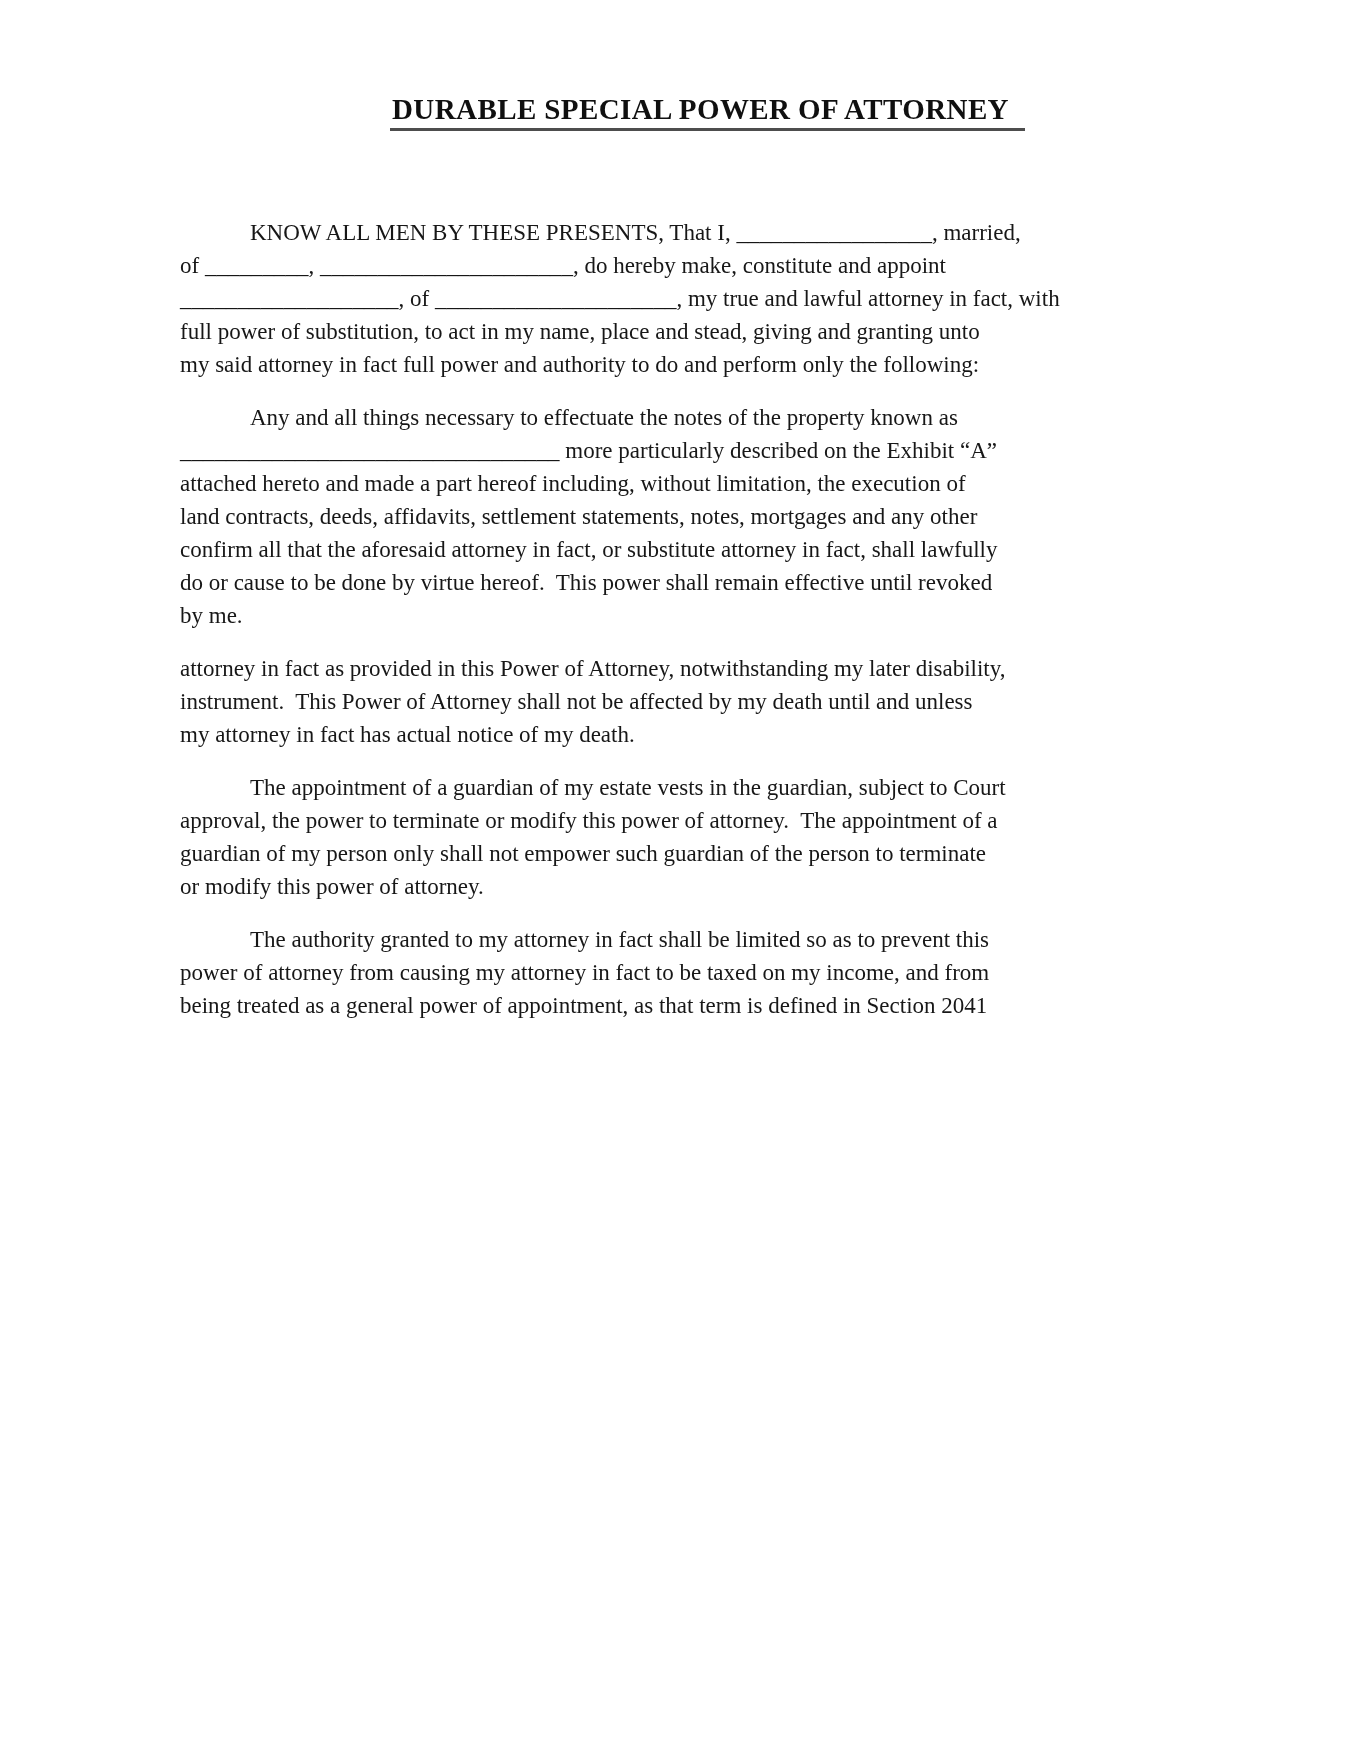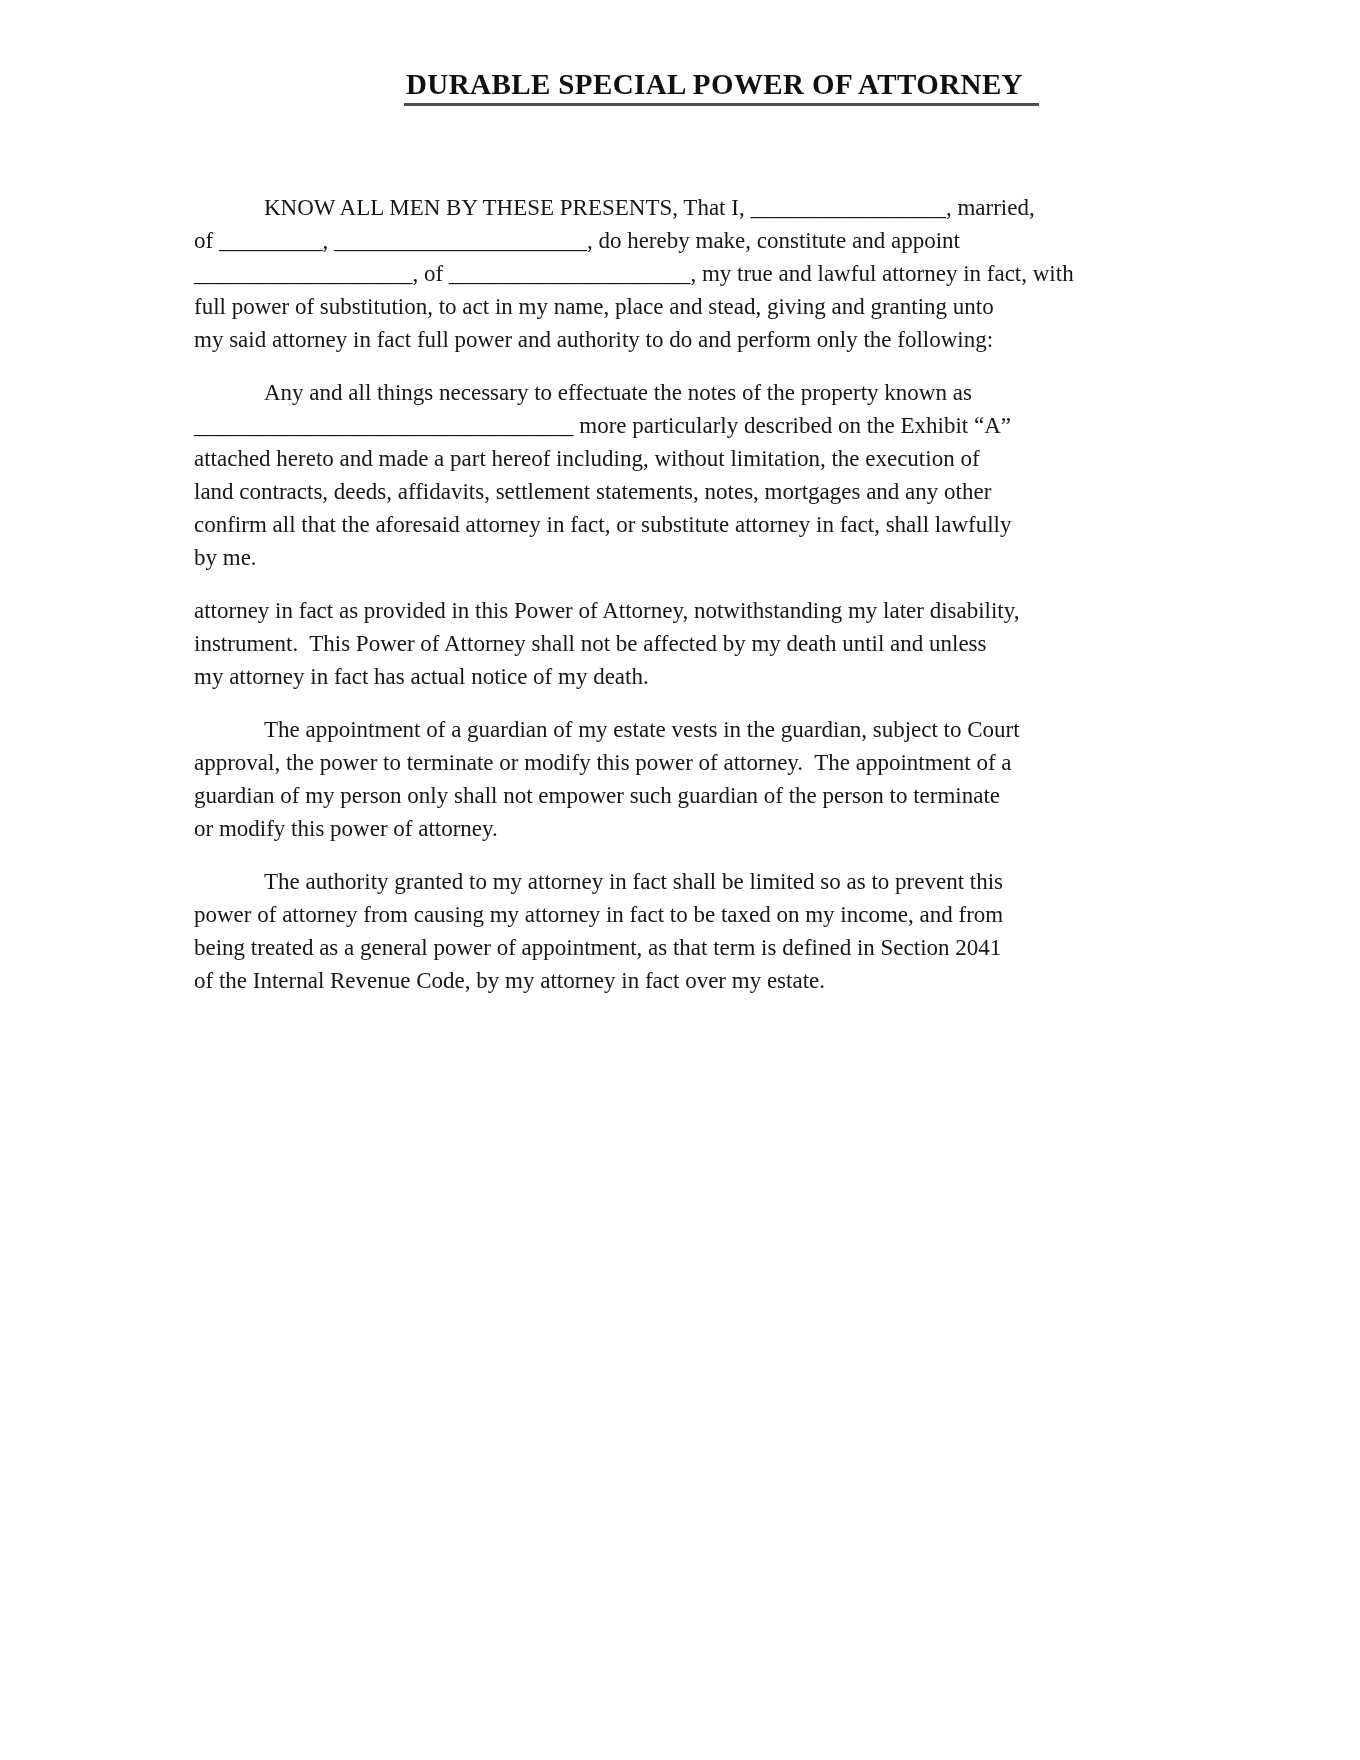--- a/index.html
+++ b/index.html
@@ -2,26 +2,25 @@
 <html><head>
 <meta charset="utf-8">
 <style>
   html, body { margin: 0; padding: 0; background: #ffffff; }
   .page {
     position: relative;
     width: 1309px;
     height: 1760px;
     box-sizing: border-box;
     background: #ffffff;
-    padding: 67px 150px 0 180px;
+    padding: 92px 150px 0 180px;
     font-family: "Liberation Serif", serif;
     font-size: 23px;
     color: #171717;
     overflow: hidden;
-    margin-left: 14px;
   }
   .title-row {
     text-align: center;
     line-height: 35px;
     margin-bottom: 85px;
   }
   .doc-title {
     display: inline-block;
     transform: translateX(38px);
     font-weight: bold;
@@ -54,36 +53,36 @@
     <div class="line">full power of substitution, to act in my name, place and stead, giving and granting unto</div>
     <div class="line">my said attorney in fact full power and authority to do and perform only the following:</div>
   </div>
 
   <div class="para">
     <div class="line indent">Any and all things necessary to effectuate the notes of the property known as</div>
     <div class="line">_________________________________ more particularly described on the Exhibit “A”</div>
     <div class="line">attached hereto and made a part hereof including, without limitation, the execution of</div>
     <div class="line">land contracts, deeds, affidavits, settlement statements, notes, mortgages and any other</div>
     <div class="line">confirm all that the aforesaid attorney in fact, or substitute attorney in fact, shall lawfully</div>
+    <div class="line">do or cause to be done by virtue hereof.  This power shall remain effective until revoked</div>
     <div class="line">by me.</div>
   </div>
 
   <div class="para">
     <div class="line">attorney in fact as provided in this Power of Attorney, notwithstanding my later disability,</div>
     <div class="line">instrument.  This Power of Attorney shall not be affected by my death until and unless</div>
     <div class="line">my attorney in fact has actual notice of my death.</div>
   </div>
 
   <div class="para">
     <div class="line indent">The appointment of a guardian of my estate vests in the guardian, subject to Court</div>
     <div class="line">approval, the power to terminate or modify this power of attorney.  The appointment of a</div>
     <div class="line">guardian of my person only shall not empower such guardian of the person to terminate</div>
     <div class="line">or modify this power of attorney.</div>
   </div>
 
   <div class="para">
     <div class="line indent">The authority granted to my attorney in fact shall be limited so as to prevent this</div>
     <div class="line">power of attorney from causing my attorney in fact to be taxed on my income, and from</div>
     <div class="line">being treated as a general power of appointment, as that term is defined in Section 2041</div>
-    <div class="line">of the Internal Revenue Code, by my attorney in fact over my estate.</div>
   </div>
 
 </div>
 
 </body></html>

